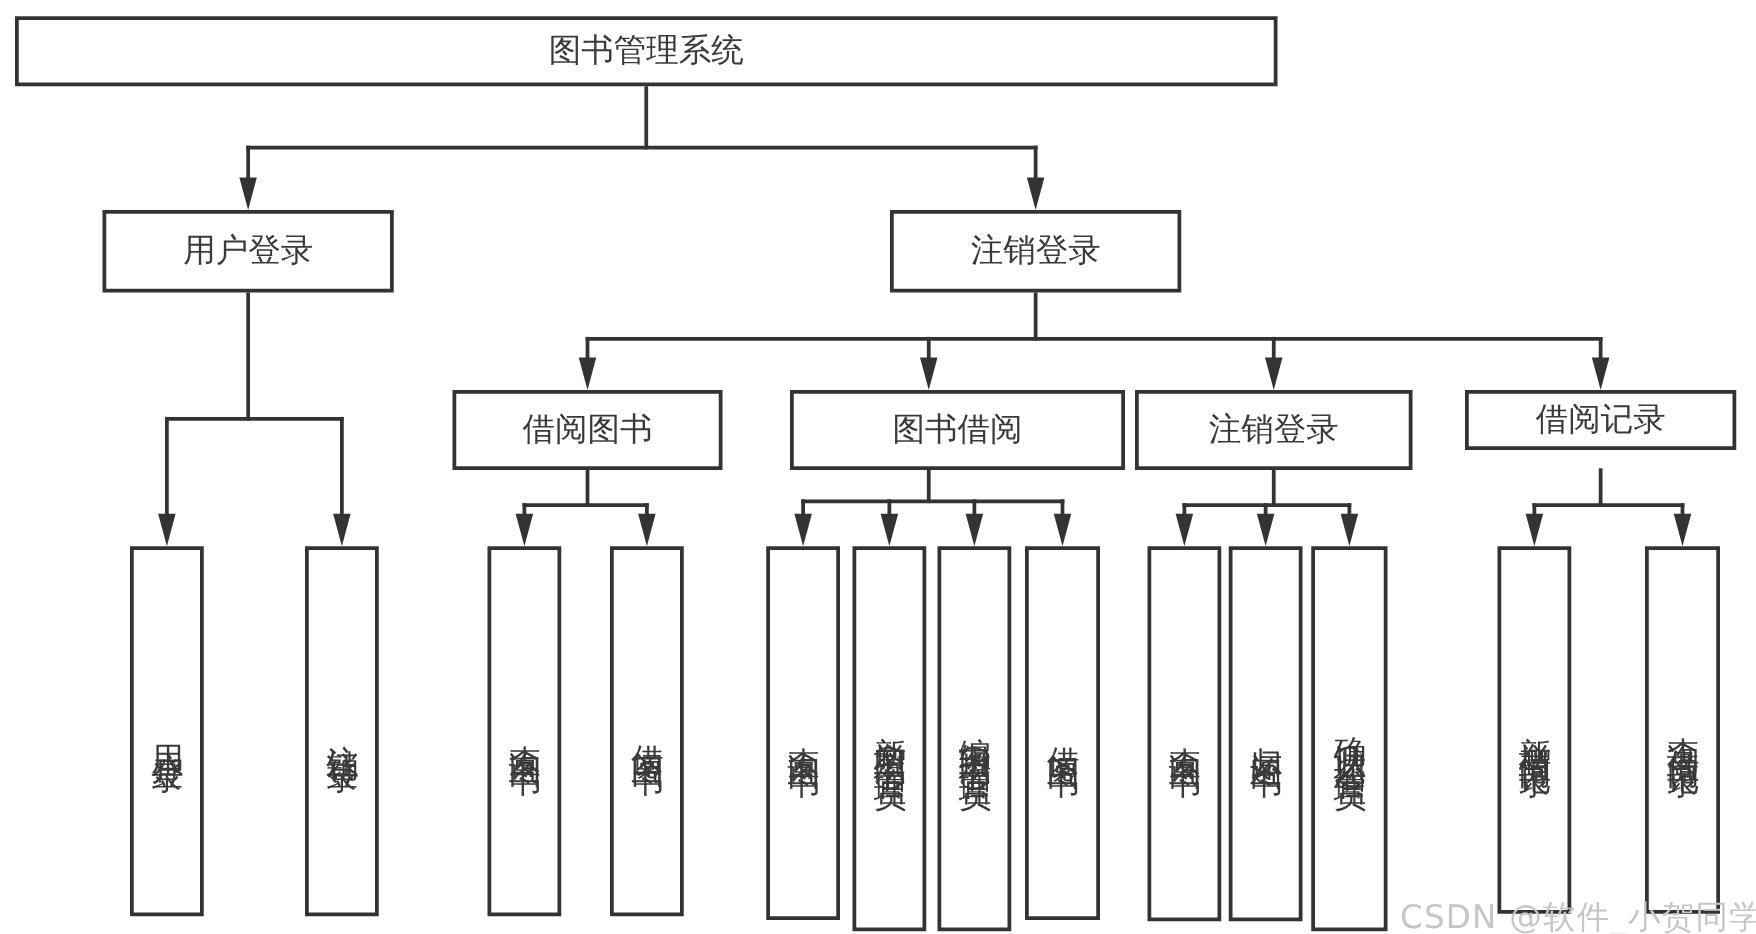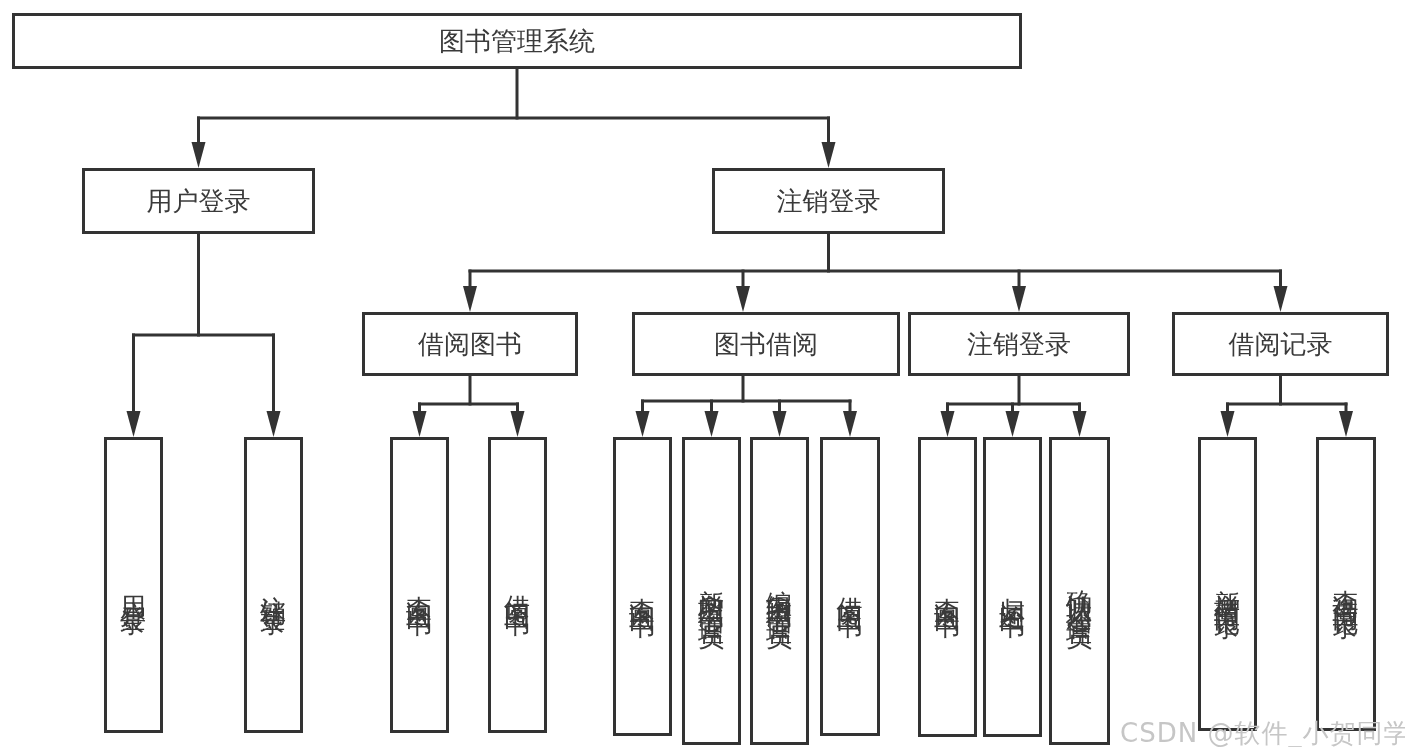--- a/index.html
+++ b/index.html
@@ -128,21 +128,21 @@
       </div>
       <div class="node h-node" style="left: 362px; top: 312px; width: 216px; height: 64px;">
         <span class="node-label">借阅图书</span>
       </div>
       <div class="node h-node" style="left: 632px; top: 312px; width: 268px; height: 64px;">
         <span class="node-label">图书借阅</span>
       </div>
       <div class="node h-node" style="left: 908px; top: 312px; width: 222px; height: 64px;">
         <span class="node-label">注销登录</span>
       </div>
-      <div class="node h-node" style="left: 1172px; top: 312px; width: 217px; height: 64px;">
+      <div class="node h-node" style="left: 1172px; top: 312px; width: 217px; height: 48px;">
         <span class="node-label">借阅记录</span>
       </div>
       <div class="node v-node" style="left: 390px; top: 437px; width: 59px; height: 296px;">
         <span class="node-label">查询图书</span>
       </div>
       <div class="node v-node" style="left: 488px; top: 437px; width: 59px; height: 296px;">
         <span class="node-label">借阅图书</span>
       </div>
       <div class="node v-node" style="left: 613px; top: 437px; width: 59px; height: 299px;">
         <span class="node-label">查询图书</span>

